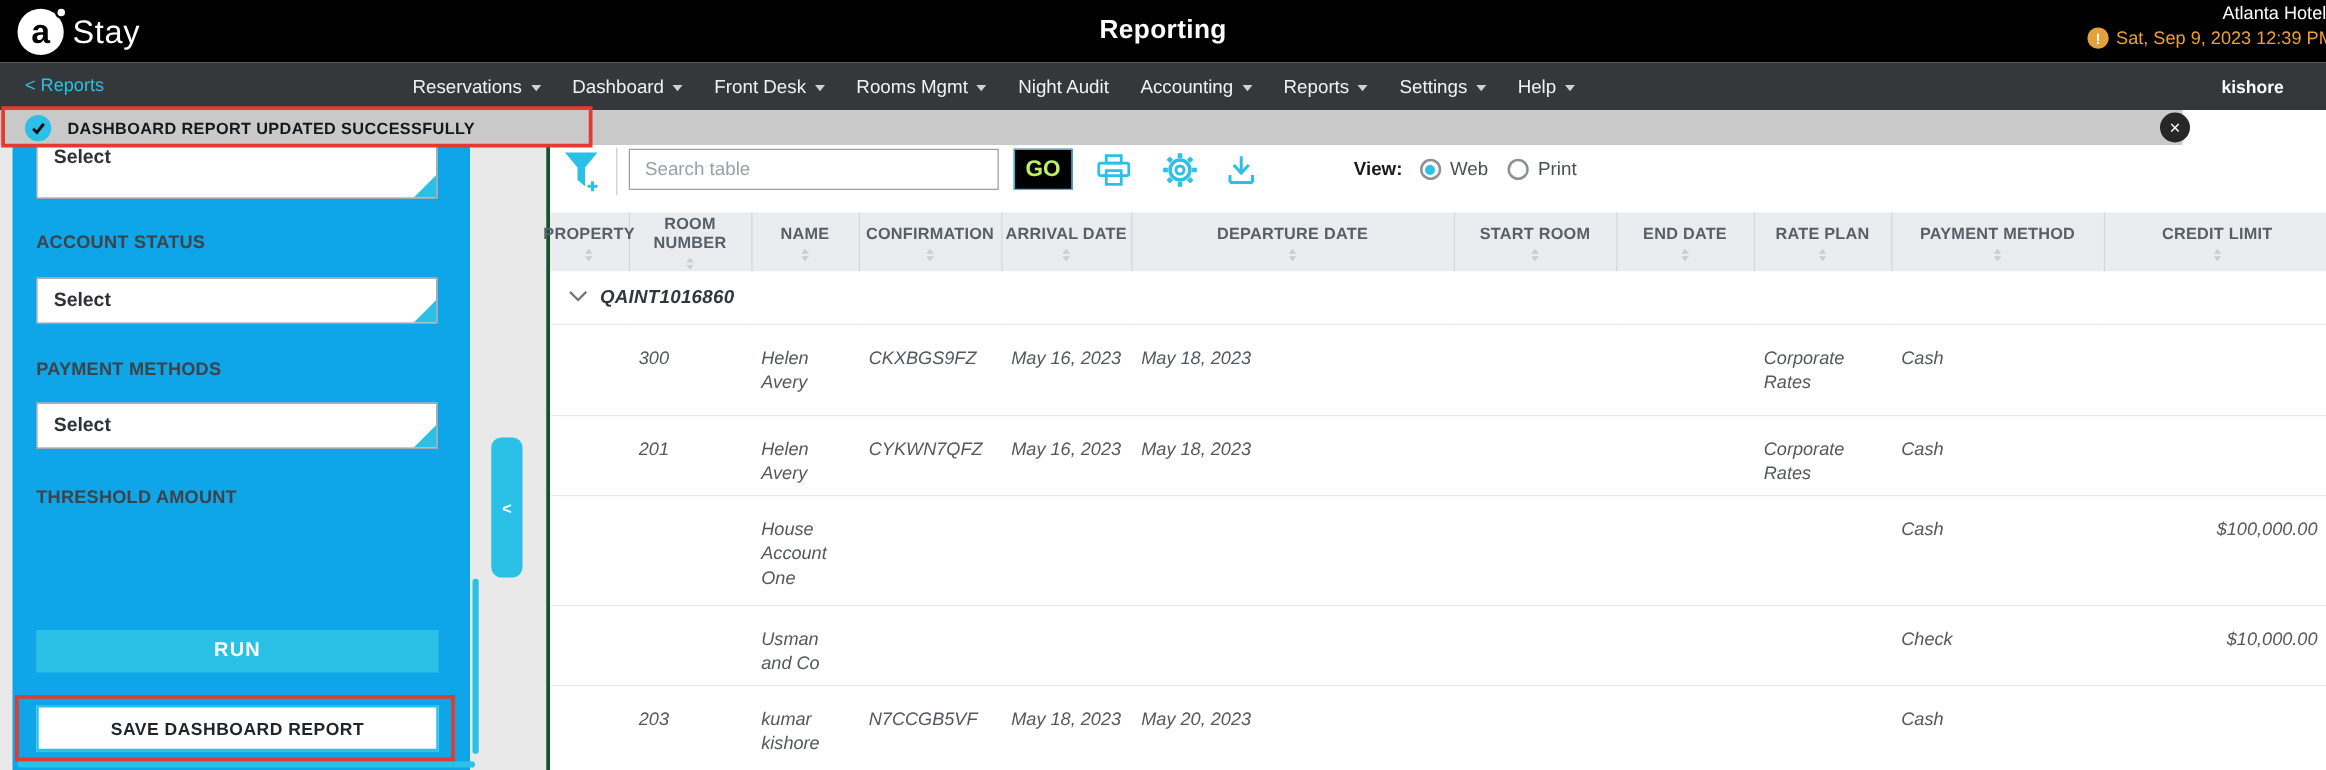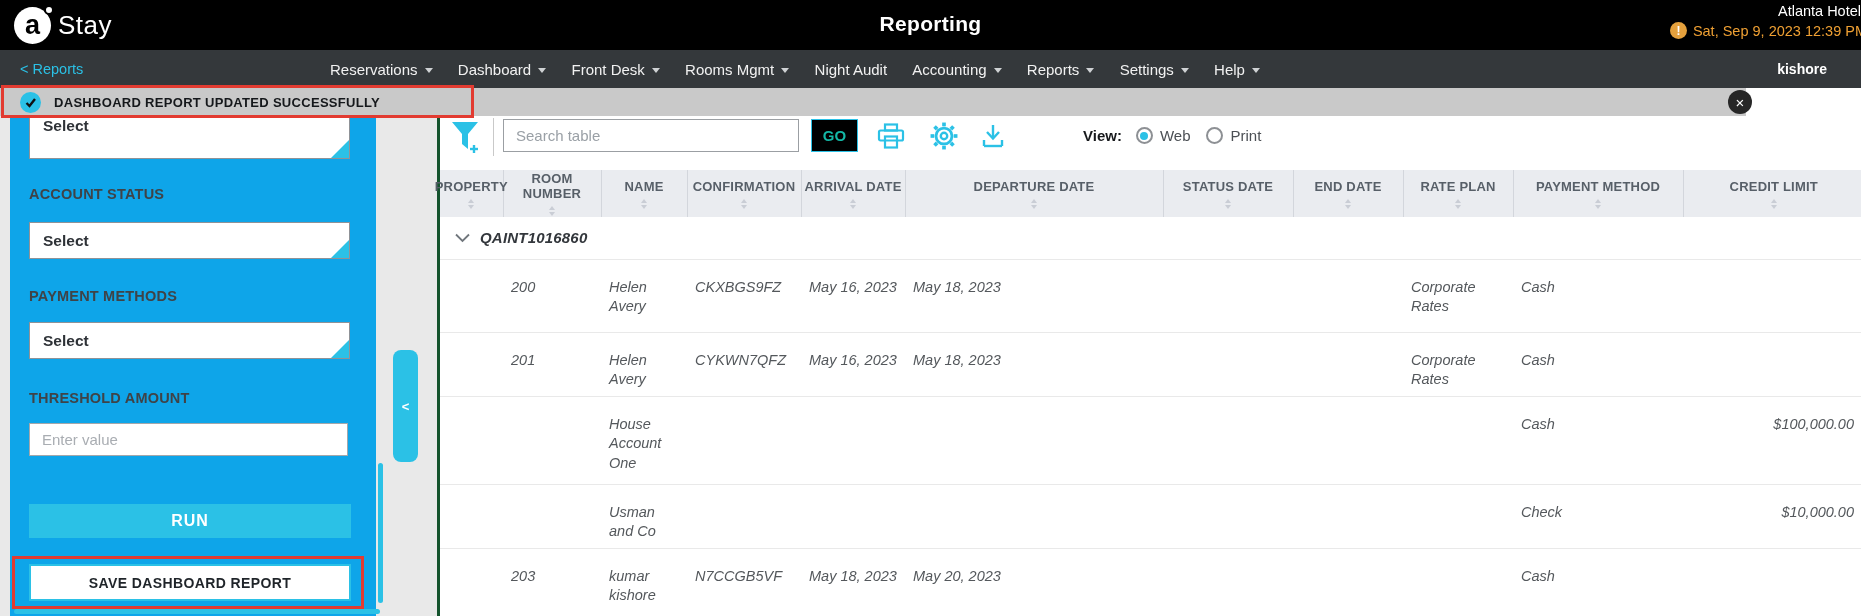--- a/index.html
+++ b/index.html
@@ -66,21 +66,21 @@
 
   
   .main { position:absolute; left:437px; top:116px; width:1424px; height:500px; background:#fff; border-left:3px solid #14532d; }
   .toolbar { position:relative; height:54px; }
   .funnel { position:absolute; left:10px; top:5px; cursor:pointer; }
   .tool-divider { position:absolute; left:53px; top:2px; width:1px; height:38px; background:#c9c9c9; }
   .search-input { position:absolute; left:63px; top:3px; width:296px; height:33px; border:1px solid #9b9fa3; padding:0 12px;
                   font-size:15px; color:#3c4045; font-family:"Liberation Sans", sans-serif; }
   .search-input::placeholder { color:#9aa0a6; opacity:1; }
   .go-btn { position:absolute; left:371px; top:3px; width:47px; height:33px; background:#000; border:1px solid #2bc1e6;
-            color:#14b8a6; font-size:15px; font-weight:bold; cursor:pointer; font-family:"Liberation Sans", sans-serif; }
+            color:#bef264; font-size:18px; font-weight:bold; cursor:pointer; font-family:"Liberation Sans", sans-serif; }
   .icon-btn { position:absolute; top:7px; cursor:pointer; background:none; border:none; padding:0; }
   .icon-print { left:437px; }
   .icon-gear { left:490px; top:6px; }
   .icon-download { left:540px; }
   .view-block { position:absolute; left:643px; top:11px; display:flex; align-items:center; gap:14px; }
   .view-label { font-size:15px; font-weight:bold; color:#17191c; }
   .radio-opt { display:flex; align-items:center; gap:7px; cursor:pointer; }
   .radio { width:17px; height:17px; border-radius:50%; border:2px solid #8d9094; background:#fff; position:relative; }
   .radio.selected::after { content:""; position:absolute; left:2.5px; top:2.5px; width:8px; height:8px; border-radius:50%; background:#2bc1e6; }
   .radio-label { font-size:15px; color:#4b4f54; }
@@ -189,21 +189,20 @@
     <div class="sel-box" style="top:106px;">
       <span class="sel-val">Select</span>
       <span class="sel-corner"></span>
     </div>
     <div class="fld-label" style="top:172px;">PAYMENT METHODS</div>
     <div class="sel-box" style="top:206px;">
       <span class="sel-val">Select</span>
       <span class="sel-corner"></span>
     </div>
     <div class="fld-label" style="top:274px;">THRESHOLD AMOUNT</div>
-    <input class="txt-input" style="top: 307px;" type="text" placeholder="Enter value">
     <button class="run-btn">RUN</button>
     <button class="save-btn">SAVE DASHBOARD REPORT</button>
   </div>
   <div class="v-scroll"></div>
   <div class="h-scroll"></div>
   <div class="collapse-tab">&lt;</div>
 
   <div class="main">
     <div class="toolbar">
       <span class="funnel">
@@ -330,21 +329,21 @@
                 <div class="th-inner">
                   <span>DEPARTURE DATE</span>
                   <span class="sorter">
                     <span class="tri-up"></span>
                     <span class="tri-down"></span>
                   </span>
                 </div>
               </th>
               <th>
                 <div class="th-inner">
-                  <span>STATUS DATE</span>
+                  <span>START ROOM</span>
                   <span class="sorter">
                     <span class="tri-up"></span>
                     <span class="tri-down"></span>
                   </span>
                 </div>
               </th>
               <th>
                 <div class="th-inner">
                   <span>END DATE</span>
                   <span class="sorter">
@@ -383,21 +382,21 @@
             </tr>
           </thead>
           <tbody>
             <tr class="group-row">
               <td colspan="11"><span class="grp-chev"><svg width="15" height="10" viewBox="0 0 15 10">
                     <polyline points="1,1.5 7.5,8 14,1.5" fill="none" stroke="#70767c" stroke-width="1.8"></polyline>
                   </svg></span><span class="grp-label">QAINT1016860</span></td>
             </tr>
             <tr style="height: 73px;">
               <td></td>
-              <td>200</td>
+              <td>300</td>
               <td>Helen Avery</td>
               <td>CKXBGS9FZ</td>
               <td>May 16, 2023</td>
               <td>May 18, 2023</td>
               <td></td>
               <td></td>
               <td>Corporate Rates</td>
               <td>Cash</td>
               <td class="cell-right"></td>
             </tr>

